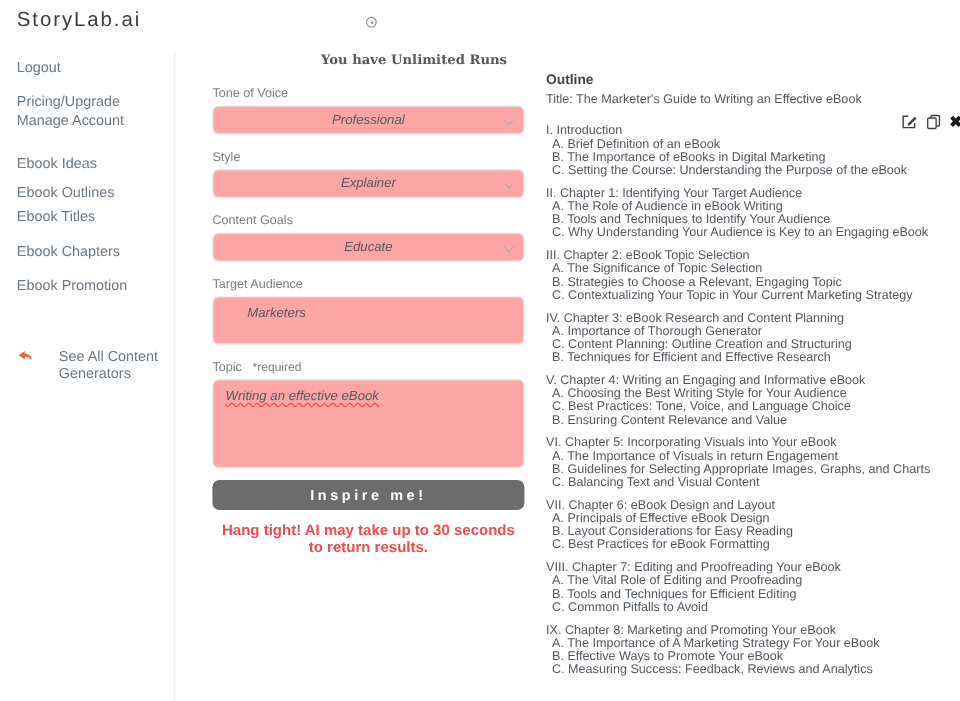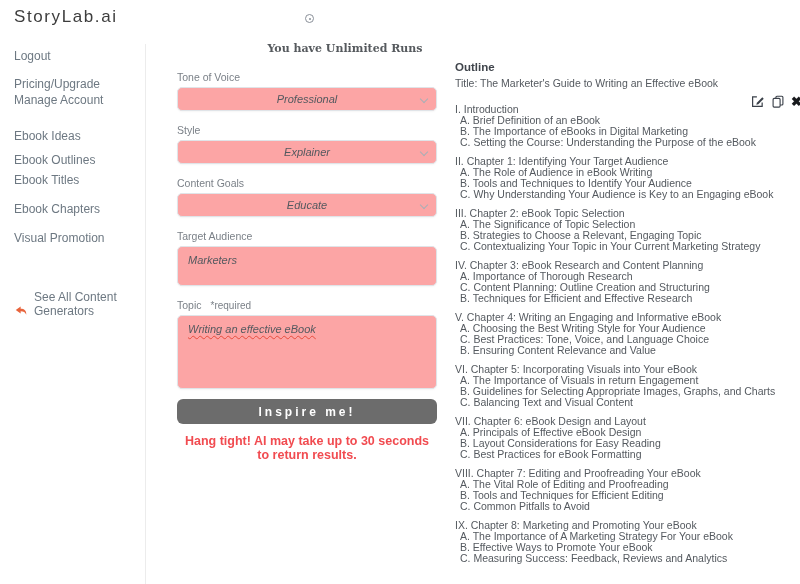--- a/index.html
+++ b/index.html
@@ -15,21 +15,21 @@
   .sidebar { position:absolute; left:14px; top:50px; width:132px; font-size:12px; color:#6d7882; }
   .s-link { display:block; cursor:pointer; line-height:12px; }
   .s-logout   { margin-bottom:16px; }
   .s-pricing  { margin-bottom:4px; }
   .s-manage   { margin-bottom:24px; }
   .s-ideas    { margin-bottom:12px; }
   .s-outlines { margin-bottom:8px; }
   .s-titles   { margin-bottom:17px; }
   .s-chapters { margin-bottom:17px; }
   .s-promo    { margin-bottom:46px; }
-  .see-all { display:flex; align-items:flex-end; gap:6px; cursor:pointer; color:#6d7882; }
+  .see-all { display:flex; align-items:flex-start; gap:21px; cursor:pointer; color:#6d7882; }
   .see-all svg { flex:0 0 auto; }
   .divider { position:absolute; left:145px; top:44px; width:1px; height:540px; background:#ececec; }
   
   .form-col { position:absolute; left:177px; top:14px; width:260px; }
   .title-row { text-align:center; color:#434a54; }
   .title-row h1 { display:inline; font-size:15px; font-weight:700; letter-spacing:0.2px; }
   .info-icon { display:inline-block; width:9px; height:9px; border:1px solid #8a9099;
                border-radius:50%; margin-left:5px; vertical-align:6px; position:relative; cursor:pointer; }
   .info-icon::after { content:""; position:absolute; left:3px; top:3px; width:2px; height:2px;
                       background:#8a9099; border-radius:50%; }
@@ -40,21 +40,21 @@
   .f-label .req { margin-left:9px; font-size:10px; color:#7b8188; }
   .sel, .tin, .tarea {
     width:100%; border:1px solid #e0e4e8; border-radius:5px; background:#fca5a5;
     font-size:11px; color:#54595f; box-shadow:0 1px 2px rgba(0,0,0,0.04);font-style:italic;
   }
   .sel { height:24px; display:flex; align-items:center; justify-content:center;
          position:relative; margin-bottom:13px; cursor:pointer; }
   .chev { position:absolute; right:9px; top:8px; width:6px; height:6px;
           border-right:1px solid #a9afb6; border-bottom:1px solid #a9afb6;
           transform:rotate(45deg); }
-  .tin { height:40px; padding:7px 10px; margin-bottom:13px; cursor:text; }
+  .tin { height:40px; padding:7px 28px; margin-bottom:13px; cursor:text; }
   .tarea { height:74px; padding:7px 10px; margin-bottom:10px; cursor:text; }
   .wavy { text-decoration-line:underline; text-decoration-style:wavy;
           text-decoration-color:#e74c3c; text-decoration-thickness:1px; text-underline-offset:2px; }
   .inspire-btn { width:100%; height:25px; background:#6c6c6c; border:0; border-radius:6px;
                  color:#ffffff; font-family:"Liberation Sans",sans-serif; font-weight:700;
                  font-size:12px; letter-spacing:3px; cursor:pointer; }
   .wait-note { margin-top:10px; padding:0 6px; text-align:center; color:#f14b50;
                font-weight:700; font-size:12.5px; line-height:14px; }
   
   .out-col { position:absolute; left:455px; top:61px; width:345px;
@@ -75,21 +75,21 @@
   <div class="logo">StoryLab.ai</div>
 
   <nav class="sidebar">
     <a class="s-link s-logout">Logout</a>
     <a class="s-link s-pricing">Pricing/Upgrade</a>
     <a class="s-link s-manage">Manage Account</a>
     <a class="s-link s-ideas">Ebook Ideas</a>
     <a class="s-link s-outlines">Ebook Outlines</a>
     <a class="s-link s-titles">Ebook Titles</a>
     <a class="s-link s-chapters">Ebook Chapters</a>
-    <a class="s-link s-promo">Visual Promotion</a>
+    <a class="s-link s-promo">Ebook Promotion</a>
     <div class="see-all">
       <span style="display:inline-flex;">
         <svg width="14" height="14" viewBox="0 0 20 20">
           <path d="M9.5 3.5 L2.5 8.6 L9.5 13.7 V10.4 C13.6 10.4 16.2 11.9 17.5 15.3 C17.9 9.6 14.6 6.8 9.5 6.8 Z" fill="#e8643c"></path>
         </svg>
       </span>
       <span>See All Content Generators</span>
     </div>
   </nav>
 
@@ -154,21 +154,21 @@
       <div class="o-sub">C. Why Understanding Your Audience is Key to an Engaging eBook</div>
     </div>
     <div class="o-sec">
       <div>III. Chapter 2: eBook Topic Selection</div>
       <div class="o-sub">A. The Significance of Topic Selection</div>
       <div class="o-sub">B. Strategies to Choose a Relevant, Engaging Topic</div>
       <div class="o-sub">C. Contextualizing Your Topic in Your Current Marketing Strategy</div>
     </div>
     <div class="o-sec">
       <div>IV. Chapter 3: eBook Research and Content Planning</div>
-      <div class="o-sub">A. Importance of Thorough Research</div>
+      <div class="o-sub">A. Importance of Thorough Generator</div>
       <div class="o-sub">C. Content Planning: Outline Creation and Structuring</div>
       <div class="o-sub">B. Techniques for Efficient and Effective Research</div>
     </div>
     <div class="o-sec">
       <div>V. Chapter 4: Writing an Engaging and Informative eBook</div>
       <div class="o-sub">A. Choosing the Best Writing Style for Your Audience</div>
       <div class="o-sub">C. Best Practices: Tone, Voice, and Language Choice</div>
       <div class="o-sub">B. Ensuring Content Relevance and Value</div>
     </div>
     <div class="o-sec">

